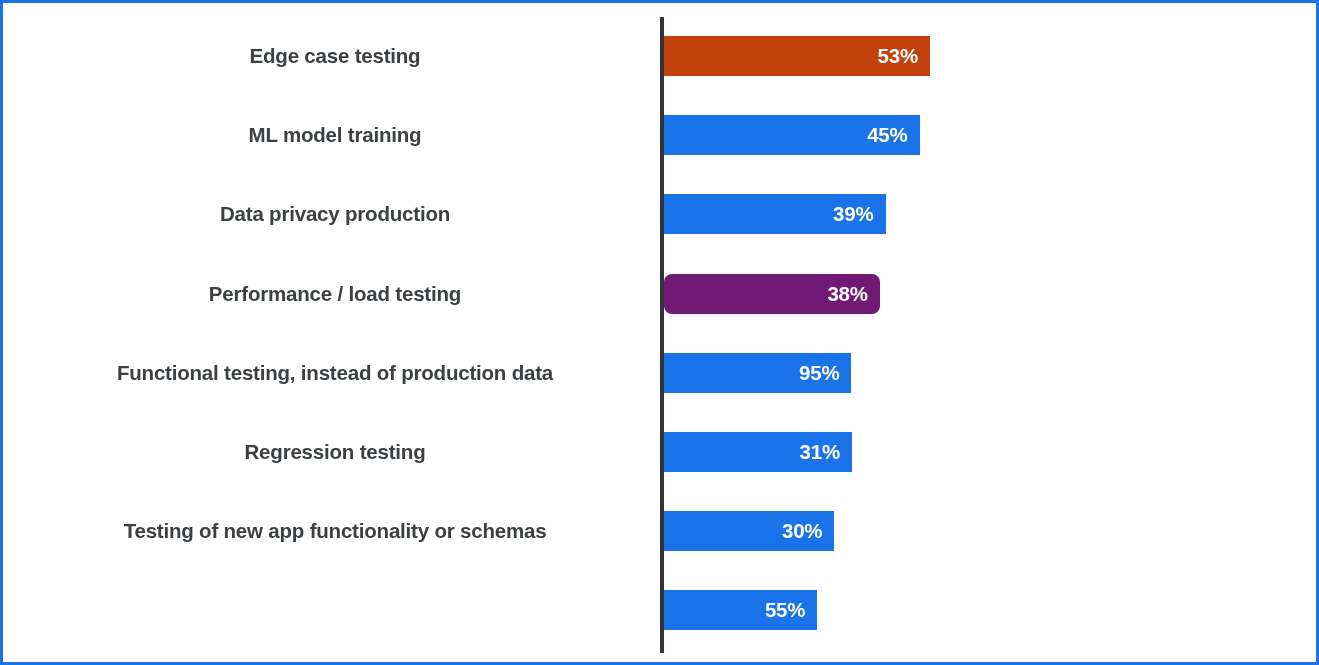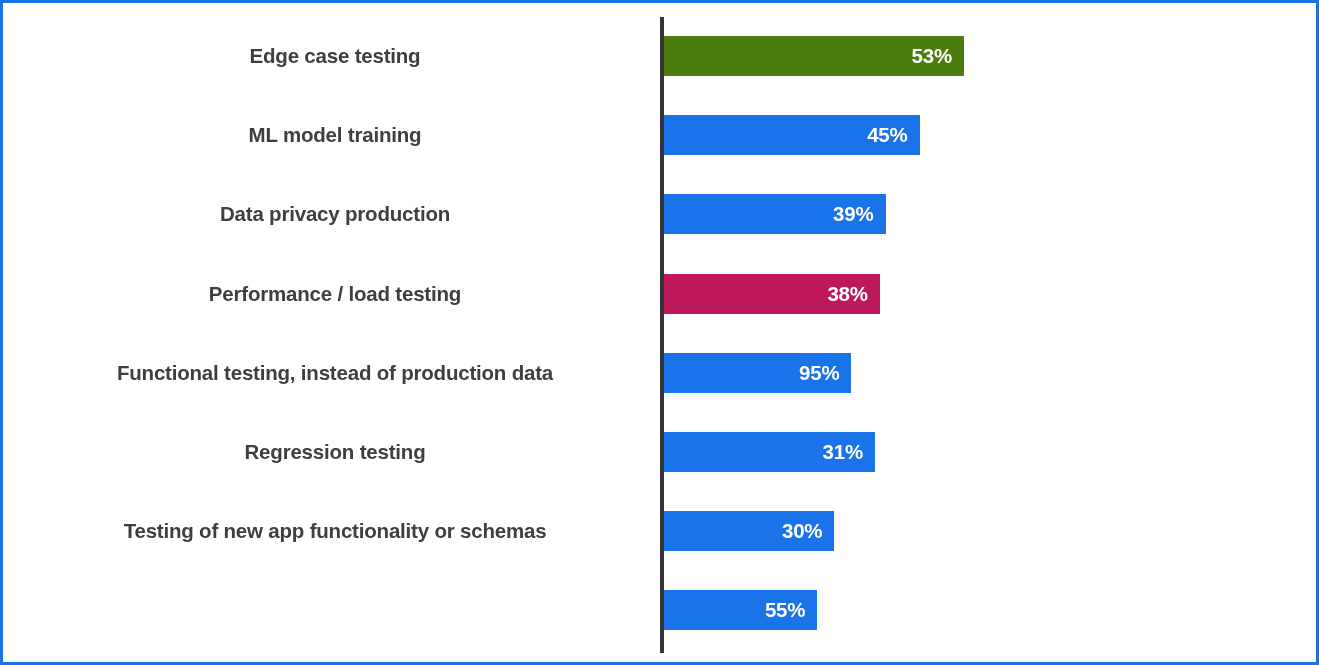--- a/index.html
+++ b/index.html
@@ -81,21 +81,21 @@
 </head>
 <body>
 
 <div id="chart-frame">
   <div id="plot-area">
     <div id="category-axis-line"></div>
     <div id="bars-container">
         <div class="bar-row" style="top: 33px;">
           <div class="cat-label">Edge case testing</div>
           <div class="bar-track">
-            <div class="bar" style="width: 300px; background: #4d7c0f;">
+            <div class="bar" style="width: 266px; background: #c2410c;">
               <span class="bar-value">53%</span>
             </div>
           </div>
         </div>
         <div class="bar-row" style="top: 112.2px;">
           <div class="cat-label">ML model training</div>
           <div class="bar-track">
             <div class="bar" style="width: 255.6px; background: rgb(26, 115, 232);">
               <span class="bar-value">45%</span>
             </div>
@@ -105,37 +105,37 @@
           <div class="cat-label">Data privacy production</div>
           <div class="bar-track">
             <div class="bar" style="width: 221.52px; background: rgb(26, 115, 232);">
               <span class="bar-value">39%</span>
             </div>
           </div>
         </div>
         <div class="bar-row" style="top: 270.6px;">
           <div class="cat-label">Performance / load testing</div>
           <div class="bar-track">
-            <div class="bar" style="width: 215.84px; background: #be185d;">
+            <div class="bar" style="width: 215.84px; background: #701a75; border-radius: 8px;">
               <span class="bar-value">38%</span>
             </div>
           </div>
         </div>
         <div class="bar-row" style="top: 349.8px;">
           <div class="cat-label">Functional testing, instead of production data</div>
           <div class="bar-track">
             <div class="bar" style="width: 187.44px; background: rgb(26, 115, 232);">
               <span class="bar-value">95%</span>
             </div>
           </div>
         </div>
         <div class="bar-row" style="top: 429px;">
           <div class="cat-label">Regression testing</div>
           <div class="bar-track">
-            <div class="bar" style="width: 211px; background: rgb(26, 115, 232); text-align: center;">
+            <div class="bar" style="width: 188px; background: rgb(26, 115, 232); text-align: center;">
               <span class="bar-value">31%</span>
             </div>
           </div>
         </div>
         <div class="bar-row" style="top: 508.2px;">
           <div class="cat-label">Testing of new app functionality or schemas</div>
           <div class="bar-track">
             <div class="bar" style="width: 170.4px; background: rgb(26, 115, 232);">
               <span class="bar-value">30%</span>
             </div>

